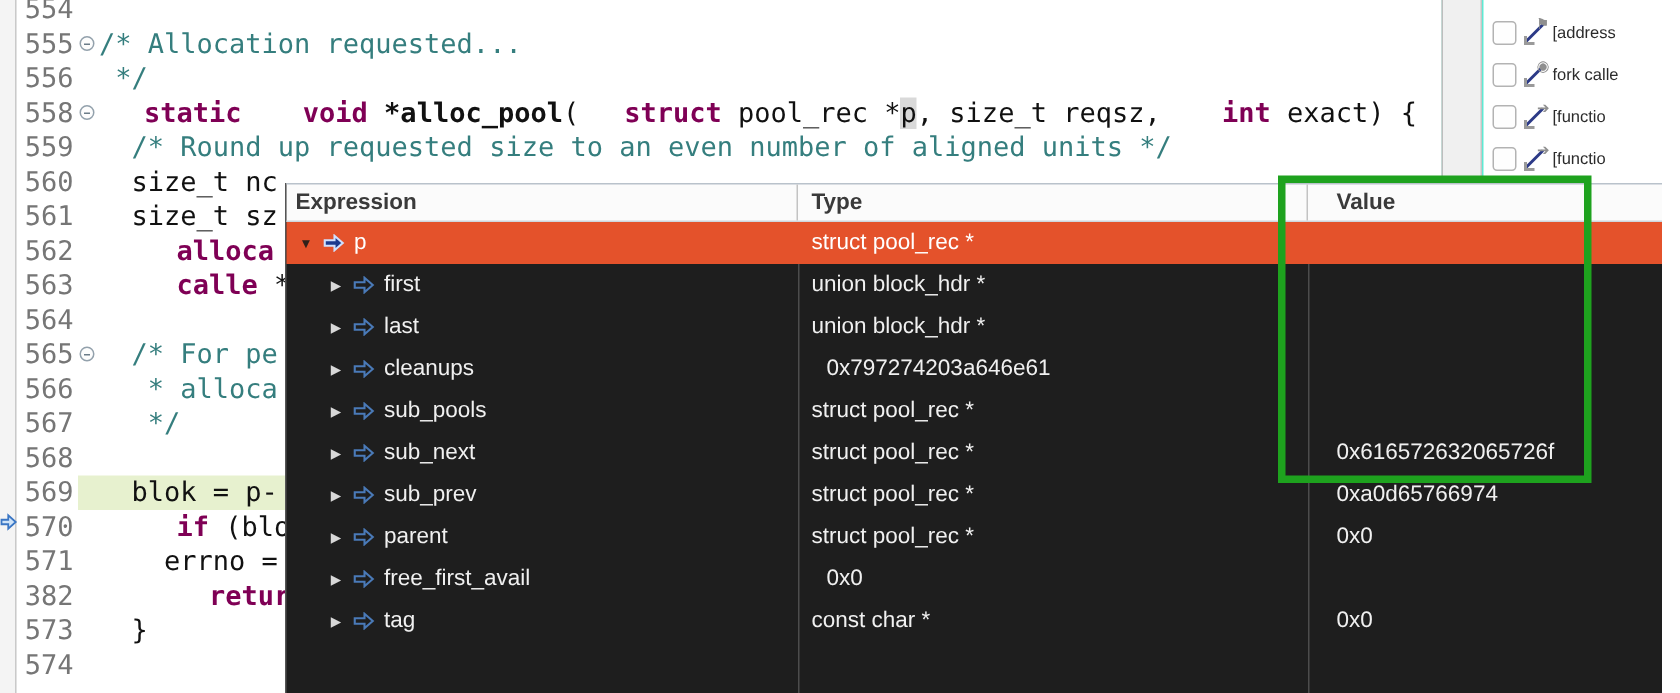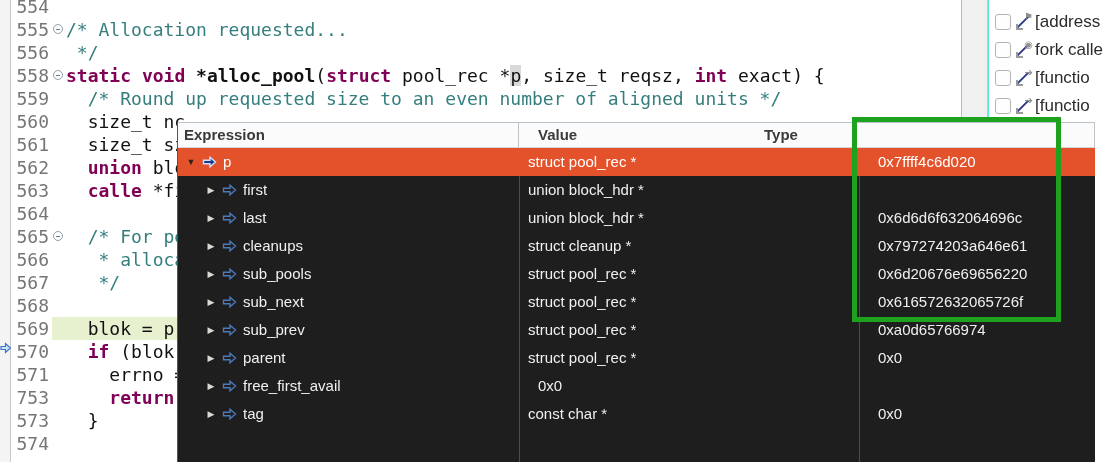--- a/index.html
+++ b/index.html
@@ -29,21 +29,21 @@
   .fold-circle {
     position:absolute; left:1px; top:6px; width:10px; height:10px;
     border:1px solid #93a1ac; border-radius:50%; background:#fdfdfd;
   }
   .fold-circle::after {
     content:""; position:absolute; left:2px; top:3.5px; width:4px; height:1px;
     background:#6c7d89;
   }
   .code { flex:1 1 auto; color:#111; }
   .ed-row.current .fold, .ed-row.current .code { background:#e7f1cf; }
-  .tk-kw { color:#7f0055; font-weight:bold; }
+  .tk-kw { color:#7f0055; font-weight:bold;margin-left:30px; }
   .tk-cm { color:#357e7e; }
   .tk-fn { color:#111; font-weight:bold; }
   .tk-pl { color:#111; }
   .tk-hl { color:#111; background:#d9d9d9; }
   .ip-arrow { position:absolute; left:0px; top:341px; }
 
   
   .scroll-strip {
     position:absolute; left:961px; top:0; width:27px; height:462px;
     background:#f0f0f0; border-left:1px solid #bdbdbd; border-right:1px solid #c6c6c6;
@@ -62,25 +62,25 @@
     font-family:"DejaVu Sans", sans-serif;
   }
   .bp-icon::before {
     content:""; position:absolute; left:7px; top:0px; width:2px; height:16px;
     background:#2c3a87; transform:rotate(45deg);
   }
   .bp-icon::after {
     content:""; position:absolute; left:1px; top:10px; width:5px; height:4px;
     border-left:2px solid #9a9a9a; border-bottom:2px solid #9a9a9a;
   }
-  .bp-label { font-size:17px; color:#2b2b2b; white-space:nowrap; overflow:hidden; }
+  .bp-label { font-size:11px; color:#2b2b2b; white-space:nowrap; overflow:hidden; }
 
   
   .popup {
-    position:absolute; left:177px; top:122px; width:918px; height:340px;
+    position:absolute; left:190px; top:122px; width:918px; height:340px;
     background:#1e1e1e; border-left:1px solid #555; font-size:15px;
   }
   .popup-header {
     position:relative; height:26px; background:#fbfbfb; color:#3a3a3a;
     font-weight:bold; display:flex; border-top:1px solid #b9c2cb;
     border-bottom:1px solid #cfd6dd;
   }
   .ph-cell { height:100%; line-height:24px; }
   .ph-expr  { width:341px; padding-left:6px;  border-right:1px solid #c3c3c3; }
   .ph-type  { width:340px; padding-left:9px;  border-right:1px solid #c3c3c3; }
@@ -113,31 +113,31 @@
   <div class="editor">
     <div class="annot-ruler"></div>
     <div class="lines">
         <div class="ed-row"><div class="ln">554</div><div class="fold"></div><div class="code"></div></div>
         <div class="ed-row"><div class="ln">555</div><div class="fold"><span class="fold-circle"></span></div><div class="code"><span class="tk-cm">/* Allocation requested...</span></div></div>
         <div class="ed-row"><div class="ln">556</div><div class="fold"></div><div class="code"><span class="tk-cm"> */</span></div></div>
         <div class="ed-row"><div class="ln">558</div><div class="fold"><span class="fold-circle"></span></div><div class="code"><span class="tk-kw">static</span><span class="tk-pl"> </span><span class="tk-kw">void</span><span class="tk-pl"> </span><span class="tk-fn">*alloc_pool</span><span class="tk-pl">(</span><span class="tk-kw">struct</span><span class="tk-pl"> pool_rec *</span><span class="tk-hl">p</span><span class="tk-pl">, size_t reqsz, </span><span class="tk-kw">int</span><span class="tk-pl"> exact) {</span></div></div>
         <div class="ed-row"><div class="ln">559</div><div class="fold"></div><div class="code"><span class="tk-cm">  /* Round up requested size to an even number of aligned units */</span></div></div>
         <div class="ed-row"><div class="ln">560</div><div class="fold"></div><div class="code"><span class="tk-pl">  size_t nc</span></div></div>
         <div class="ed-row"><div class="ln">561</div><div class="fold"></div><div class="code"><span class="tk-pl">  size_t sz</span></div></div>
-        <div class="ed-row"><div class="ln">562</div><div class="fold"></div><div class="code"><span class="tk-pl">  </span><span class="tk-kw">union</span><span class="tk-pl"> blo</span></div></div>
+        <div class="ed-row"><div class="ln">562</div><div class="fold"></div><div class="code"><span class="tk-pl">  </span><span class="tk-kw">alloca</span><span class="tk-pl"> blo</span></div></div>
         <div class="ed-row"><div class="ln">563</div><div class="fold"></div><div class="code"><span class="tk-pl">  </span><span class="tk-kw">calle</span><span class="tk-pl"> *fir</span></div></div>
         <div class="ed-row"><div class="ln">564</div><div class="fold"></div><div class="code"></div></div>
         <div class="ed-row"><div class="ln">565</div><div class="fold"><span class="fold-circle"></span></div><div class="code"><span class="tk-cm">  /* For pe</span></div></div>
         <div class="ed-row"><div class="ln">566</div><div class="fold"></div><div class="code"><span class="tk-cm">   * alloca</span></div></div>
         <div class="ed-row"><div class="ln">567</div><div class="fold"></div><div class="code"><span class="tk-cm">   */</span></div></div>
         <div class="ed-row"><div class="ln">568</div><div class="fold"></div><div class="code"></div></div>
         <div class="ed-row current"><div class="ln">569</div><div class="fold"></div><div class="code"><span class="tk-pl">  blok = p-</span></div></div>
         <div class="ed-row"><div class="ln">570</div><div class="fold"></div><div class="code"><span class="tk-pl">  </span><span class="tk-kw">if</span><span class="tk-pl"> (blok</span></div></div>
         <div class="ed-row"><div class="ln">571</div><div class="fold"></div><div class="code"><span class="tk-pl">    errno =</span></div></div>
-        <div class="ed-row"><div class="ln">753</div><div class="fold"></div><div class="code"><span class="tk-pl">    </span><span class="tk-kw">return</span></div></div>
+        <div class="ed-row"><div class="ln">382</div><div class="fold"></div><div class="code"><span class="tk-pl">    </span><span class="tk-kw">return</span></div></div>
         <div class="ed-row"><div class="ln">573</div><div class="fold"></div><div class="code"><span class="tk-pl">  }</span></div></div>
         <div class="ed-row"><div class="ln">574</div><div class="fold"></div><div class="code"></div></div>
       </div>
     <svg class="ip-arrow" width="12" height="14" viewBox="0 0 12 14">
       <path d="M1 5.5 h4.5 V2.5 L10.5 7 L5.5 11.5 V8.5 H1 z" fill="#cfe3f7" stroke="#3a76c4" stroke-width="1.2"></path>
     </svg>
   </div>
 
   <div class="scroll-strip"></div>
 
@@ -171,38 +171,37 @@
             <span class="glyph">➔</span>
           </span>
           <span class="bp-label">[functio</span>
         </div>
       </div>
   </div>
 
   <div class="popup">
     <div class="popup-header">
       <div class="ph-cell ph-expr">Expression</div>
+      <div class="ph-cell ph-type">Type</div>
       <div class="ph-cell ph-value">Value</div>
-      <div class="ph-cell ph-type">Type</div>
     </div>
     <div class="popup-body" id="popup-body">
       <div class="col-div d1"></div>
       <div class="col-div d2"></div>
     <div class="pr selected">
           <div class="pr-expr" style="padding-left: 6px;">
             <span class="tri open">▼</span>
             <span class="var-icon">
               <svg width="15" height="12" viewBox="0 0 15 12">
                 <path d="M1.5 4.2 h6.5 V1.2 L13.5 6 L8 10.8 V7.8 H1.5 z" fill="#1c3a8e" stroke="#cfe0ff" stroke-width="1.4"></path>
               </svg>
             </span>
             <span class="pr-label">p</span>
           </div>
           <div class="pr-type">struct pool_rec *</div>
-          <div class="pr-value">0x7ffff4c6d020</div>
         </div>
         <div class="pr">
           <div class="pr-expr" style="padding-left: 26px;">
             <span class="tri closed">▶</span>
             <span class="var-icon">
               <svg width="15" height="12" viewBox="0 0 15 12">
                 <path d="M1.5 4.2 h6.5 V1.2 L13.5 6 L8 10.8 V7.8 H1.5 z" fill="none" stroke="#4a7ab8" stroke-width="1.4"></path>
               </svg>
             </span>
             <span class="pr-label">first</span>
@@ -213,47 +212,44 @@
           <div class="pr-expr" style="padding-left: 26px;">
             <span class="tri closed">▶</span>
             <span class="var-icon">
               <svg width="15" height="12" viewBox="0 0 15 12">
                 <path d="M1.5 4.2 h6.5 V1.2 L13.5 6 L8 10.8 V7.8 H1.5 z" fill="none" stroke="#4a7ab8" stroke-width="1.4"></path>
               </svg>
             </span>
             <span class="pr-label">last</span>
           </div>
           <div class="pr-type">union block_hdr *</div>
-          <div class="pr-value">0x6d6d6f632064696c</div>
         </div>
         <div class="pr">
           <div class="pr-expr" style="padding-left: 26px;">
             <span class="tri closed">▶</span>
             <span class="var-icon">
               <svg width="15" height="12" viewBox="0 0 15 12">
                 <path d="M1.5 4.2 h6.5 V1.2 L13.5 6 L8 10.8 V7.8 H1.5 z" fill="none" stroke="#4a7ab8" stroke-width="1.4"></path>
               </svg>
             </span>
             <span class="pr-label">cleanups</span>
           </div>
-          <div class="pr-type">struct cleanup *</div>
           <div class="pr-value">0x797274203a646e61</div>
         </div>
         <div class="pr">
           <div class="pr-expr" style="padding-left: 26px;">
             <span class="tri closed">▶</span>
             <span class="var-icon">
               <svg width="15" height="12" viewBox="0 0 15 12">
                 <path d="M1.5 4.2 h6.5 V1.2 L13.5 6 L8 10.8 V7.8 H1.5 z" fill="none" stroke="#4a7ab8" stroke-width="1.4"></path>
               </svg>
             </span>
             <span class="pr-label">sub_pools</span>
           </div>
           <div class="pr-type">struct pool_rec *</div>
-          <div class="pr-value">0x6d20676e69656220</div>
         </div>
         <div class="pr">
           <div class="pr-expr" style="padding-left: 26px;">
             <span class="tri closed">▶</span>
             <span class="var-icon">
               <svg width="15" height="12" viewBox="0 0 15 12">
                 <path d="M1.5 4.2 h6.5 V1.2 L13.5 6 L8 10.8 V7.8 H1.5 z" fill="none" stroke="#4a7ab8" stroke-width="1.4"></path>
               </svg>
             </span>
             <span class="pr-label">sub_next</span>

